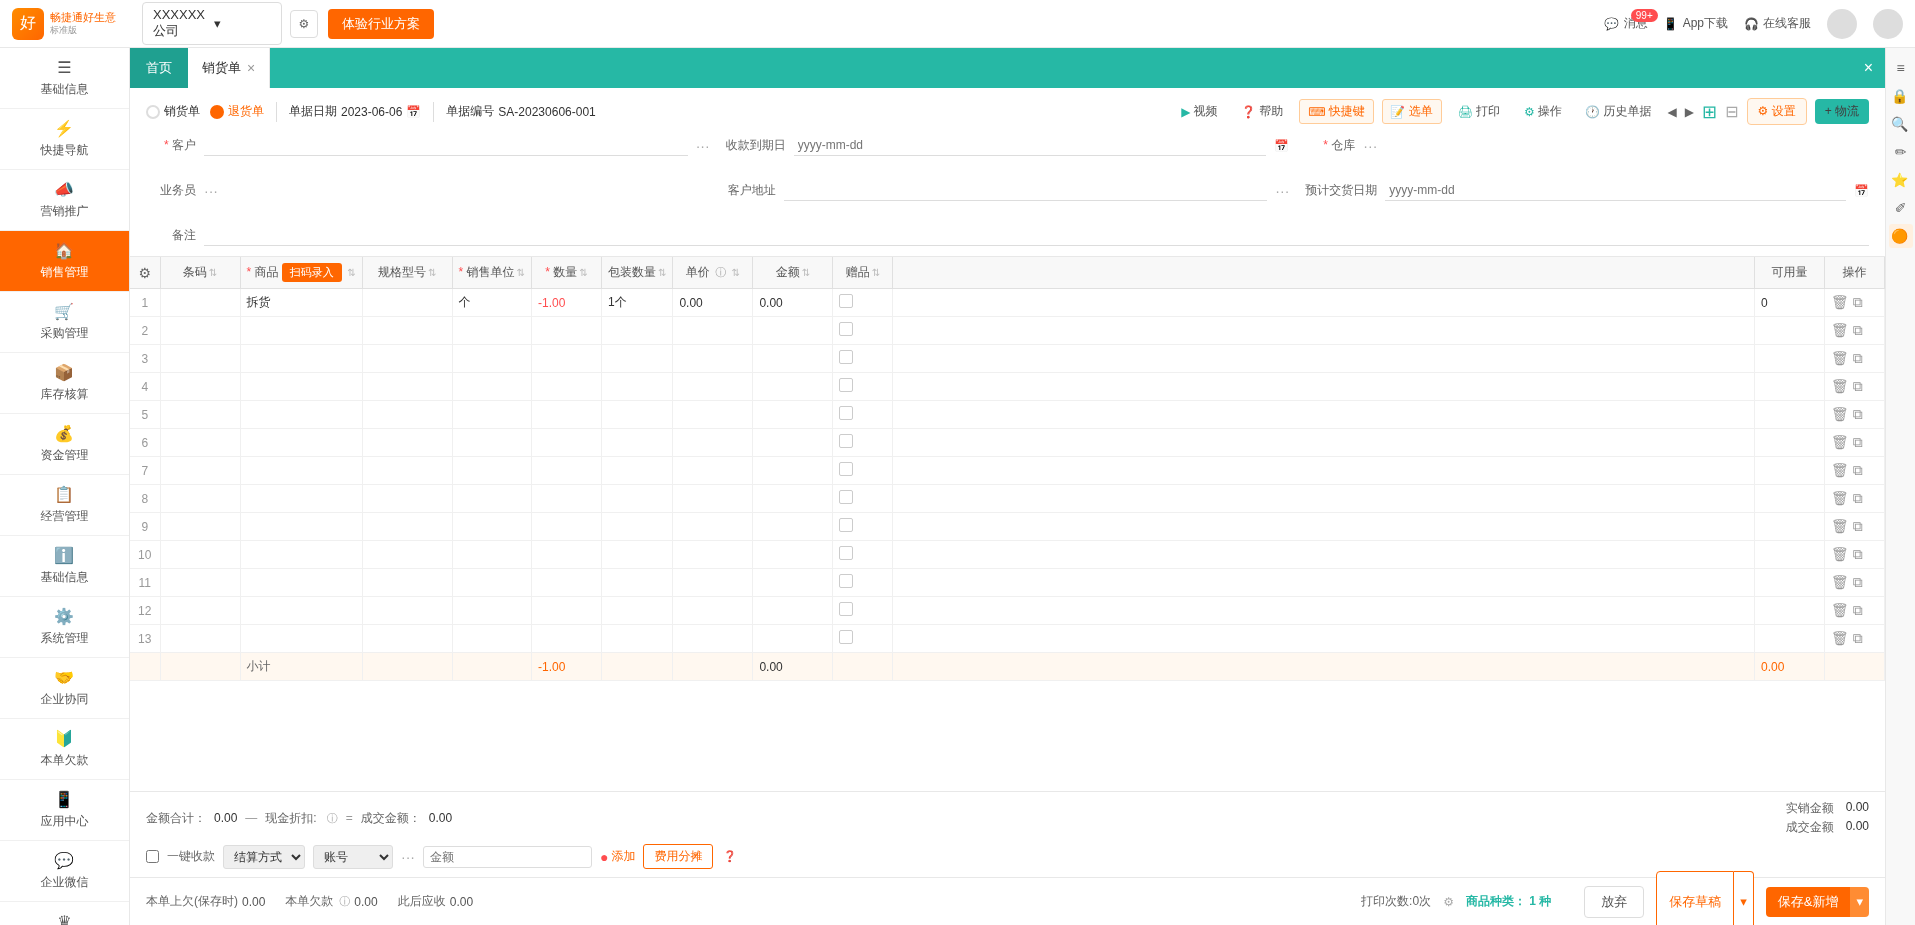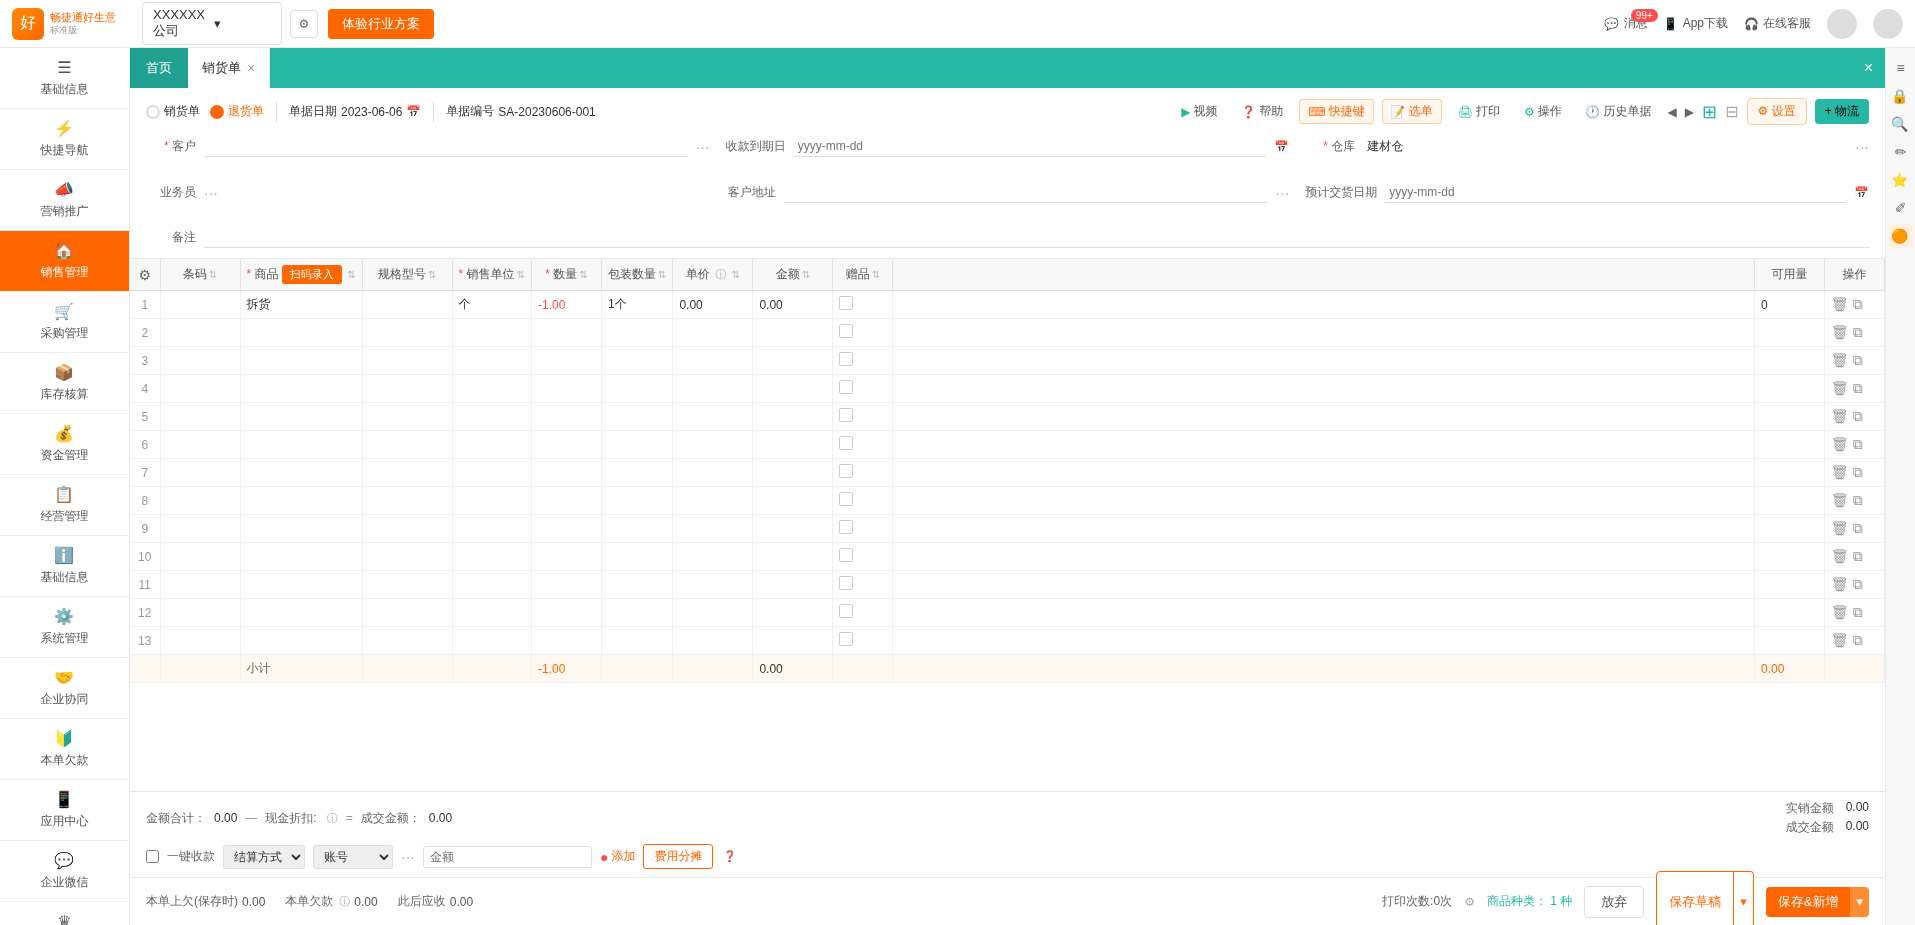--- a/index.html
+++ b/index.html
@@ -170,21 +170,21 @@
       cursor: pointer; color: #555; font-size: 12px;
     }
     .toolbar-btn .icon { color: #26b8a5; }
 
     .setting-btn {
       background: #fff8f0; border: 1px solid #ffcc99;
       color: #ff6600; padding: 4px 10px; border-radius: 4px;
       cursor: pointer; font-size: 12px;
     }
     .flow-btn {
-      background: #26b8a5; color: #000000;
+      background: #26b8a5; color: #404040;
       padding: 4px 10px; border-radius: 4px;
       cursor: pointer; font-size: 12px; border: none;
     }
     .form-field {
       display: flex; align-items: center; gap: 8px;
     }
     .field-label {
       color: #666; font-size: 12px; white-space: nowrap;
       min-width: 50px; text-align: right;
     }
@@ -275,26 +275,26 @@
     }
     .status-item { display: flex; align-items: center; gap: 4px; font-size: 12px; color: #555; }
     .status-value { font-weight: 500; }
 
     .bottom-right {
       margin-left: auto;
       display: flex; align-items: center; gap: 12px;
     }
     .print-info { font-size: 12px; color: #666; }
     .product-type { font-size: 12px; color: #666; }
-    .product-type span { color: #26b8a5; }
+    .product-type span { color: #26b8a5; font-weight: bold; }
 
     .discard-btn {
       border: 1px solid #ddd; background: white;
       color: #555; padding: 6px 16px; border-radius: 4px;
-      cursor: pointer; font-size: 13px;
+      cursor: pointer; font-size: 13px; margin-left: 21px;
     }
     .save-draft-btn {
       border: 1px solid #ff6600; background: white;
       color: #ff6600; padding: 21px 12px; border-radius: 4px 0 0 4px;
       cursor: pointer; font-size: 13px;
     }
     .save-draft-arrow {
       border: 1px solid #ff6600; border-left: none; background: white;
       color: #ff6600; padding: 6px 6px; border-radius: 0 4px 4px 0;
       cursor: pointer; font-size: 13px;
@@ -553,21 +553,20 @@
           <input class="field-input" value="" style="flex: 1 1 0%; border-top: none; border-right: none; border-left: none; border-image: initial; border-bottom: 1px solid rgb(221, 221, 221); padding: 3px 4px; outline: none;">
           <span class="field-ellipsis">···</span>
         </div>
         <div class="form-field">
           <span class="field-label">收款到期日</span>
           <input class="field-input" placeholder="yyyy-mm-dd" style="flex: 1 1 0%; border-top: none; border-right: none; border-left: none; border-image: initial; border-bottom: 1px solid rgb(221, 221, 221); padding: 3px 4px; outline: none;">
           <span class="field-calendar">📅</span>
         </div>
         <div class="form-field">
           <span class="field-label"><span class="field-required">*</span> 仓库</span>
-          <span style="flex:1;padding:3px 4px;font-size:12px;color:#333;">建材仓</span>
           <span class="field-ellipsis">···</span>
         </div>
 
         <div class="form-field">
           <span class="field-label">业务员</span>
           <span class="field-ellipsis">···</span>
         </div>
         <div class="form-field">
           <span class="field-label">客户地址</span>
           <input class="field-input" style="flex: 1 1 0%; border-top: none; border-right: none; border-left: none; border-image: initial; border-bottom: 1px solid rgb(221, 221, 221); padding: 3px 4px; outline: none;">

